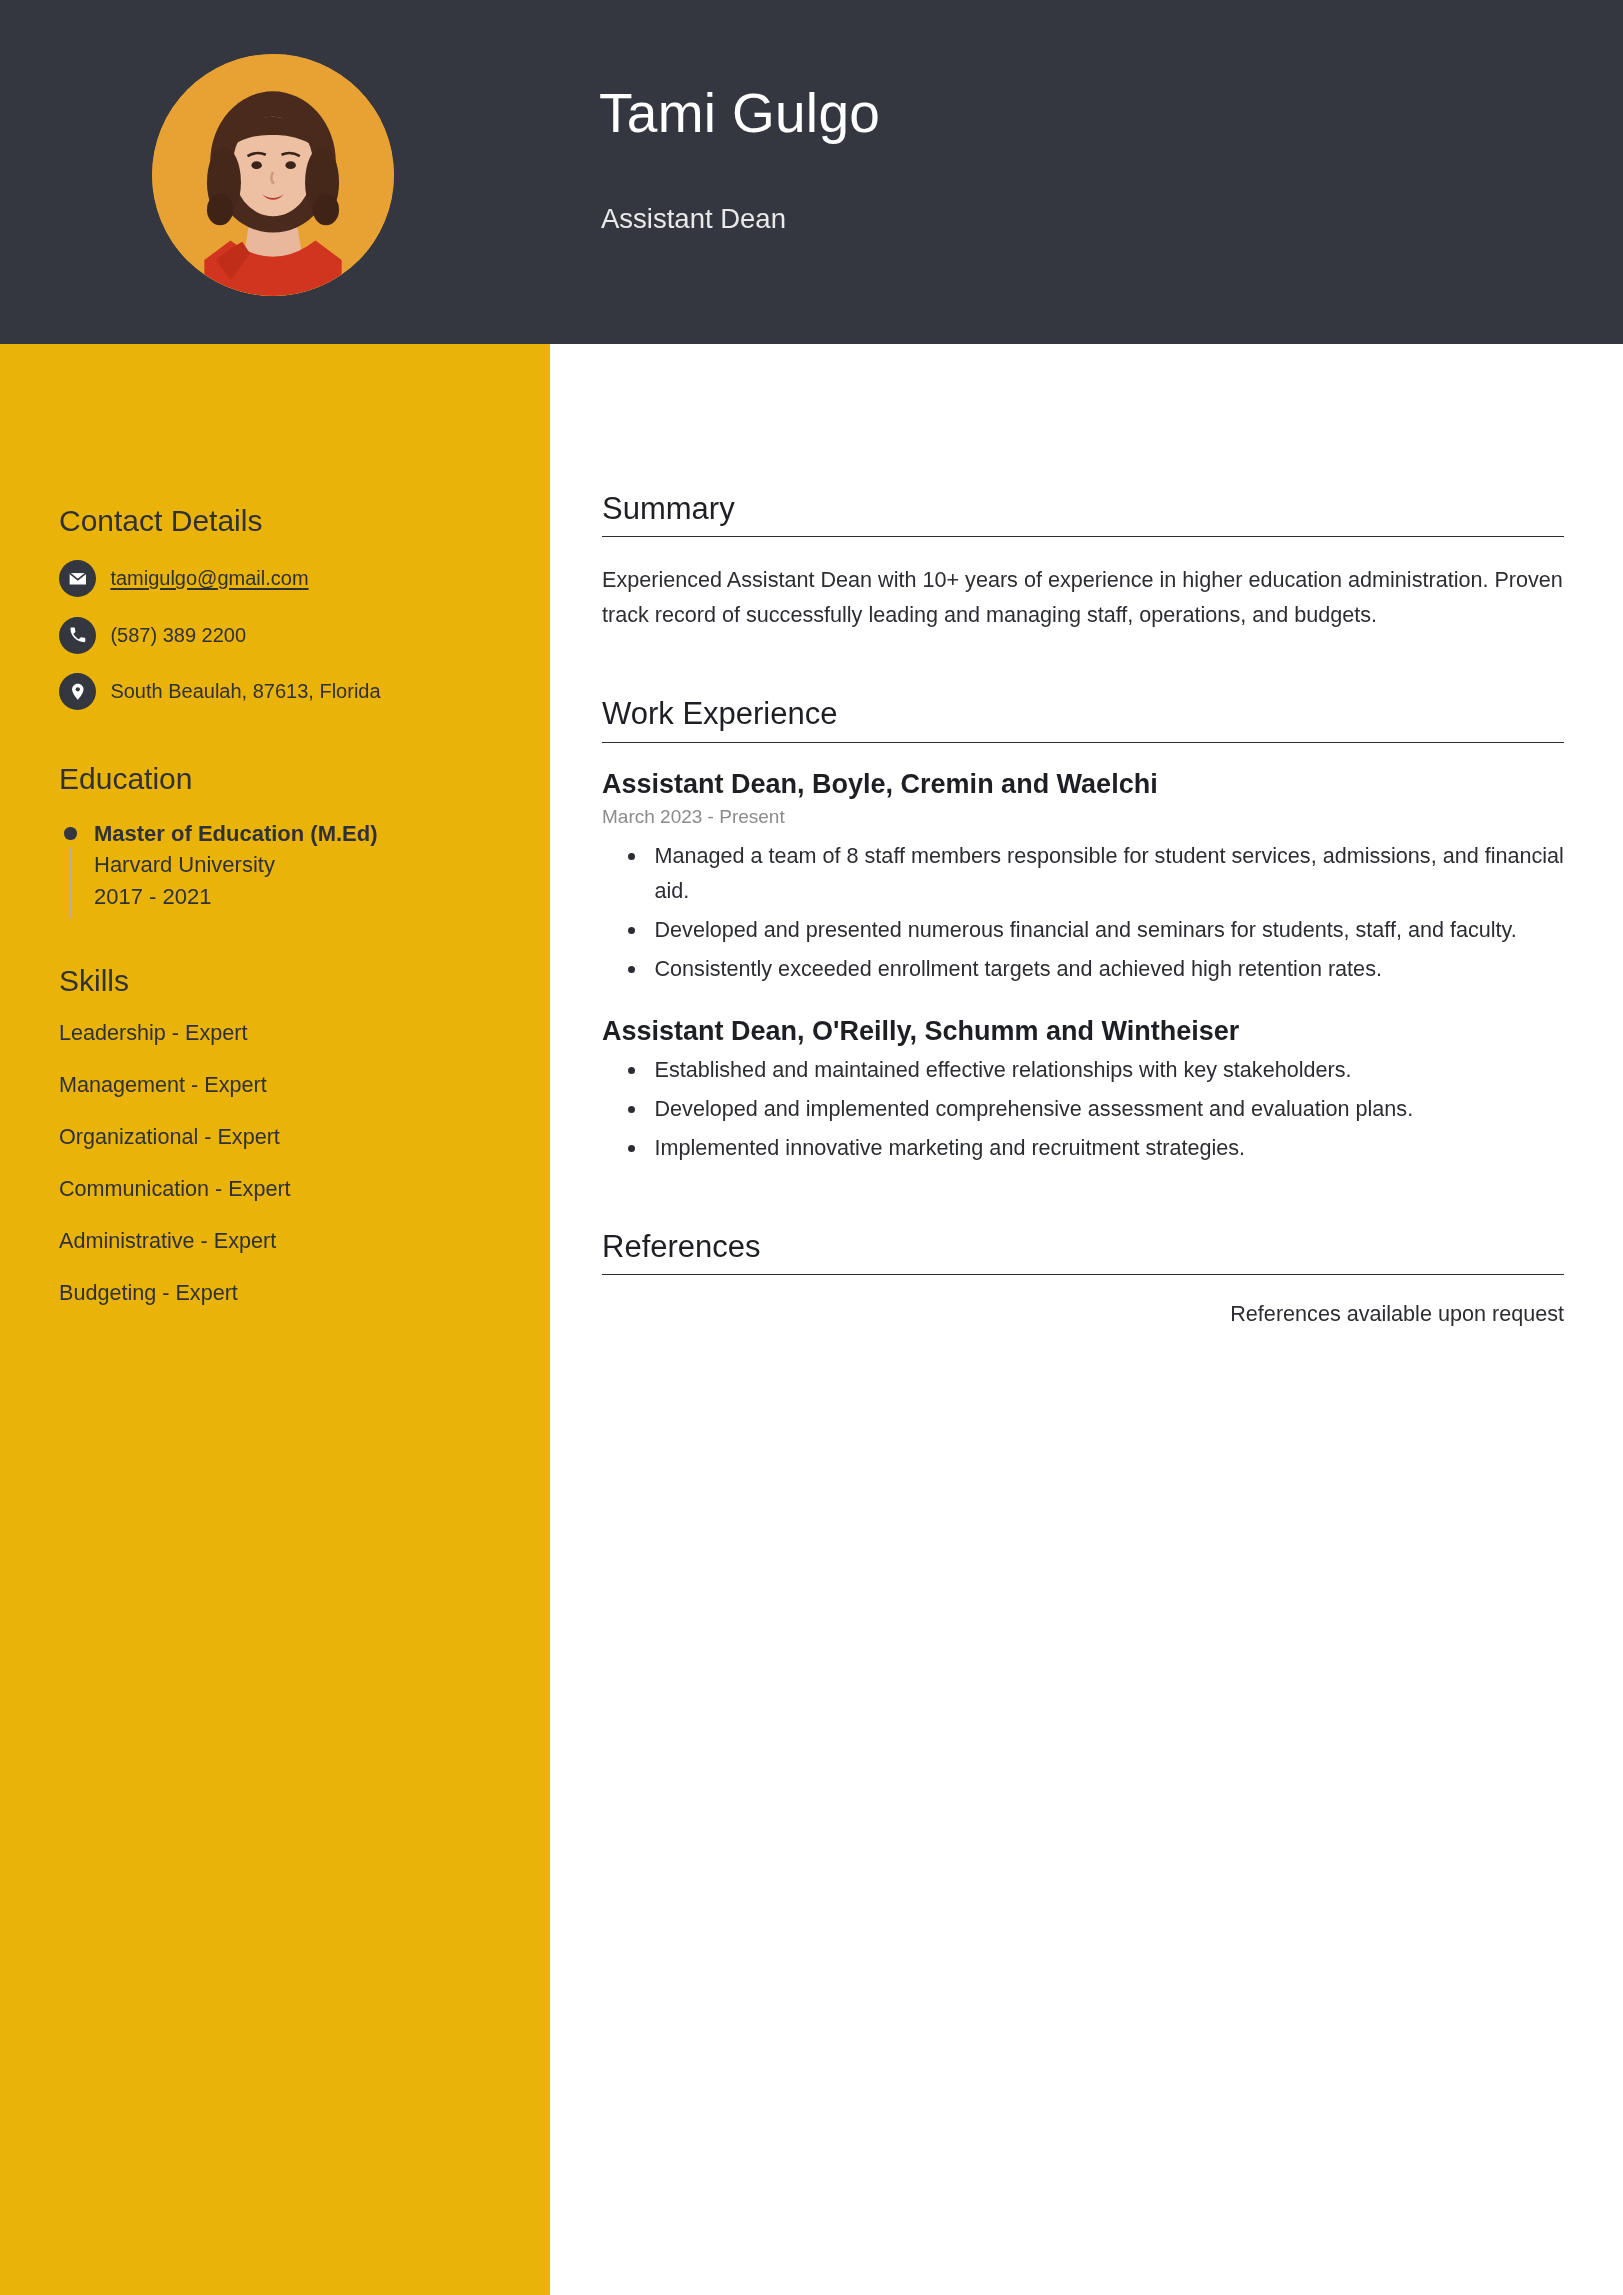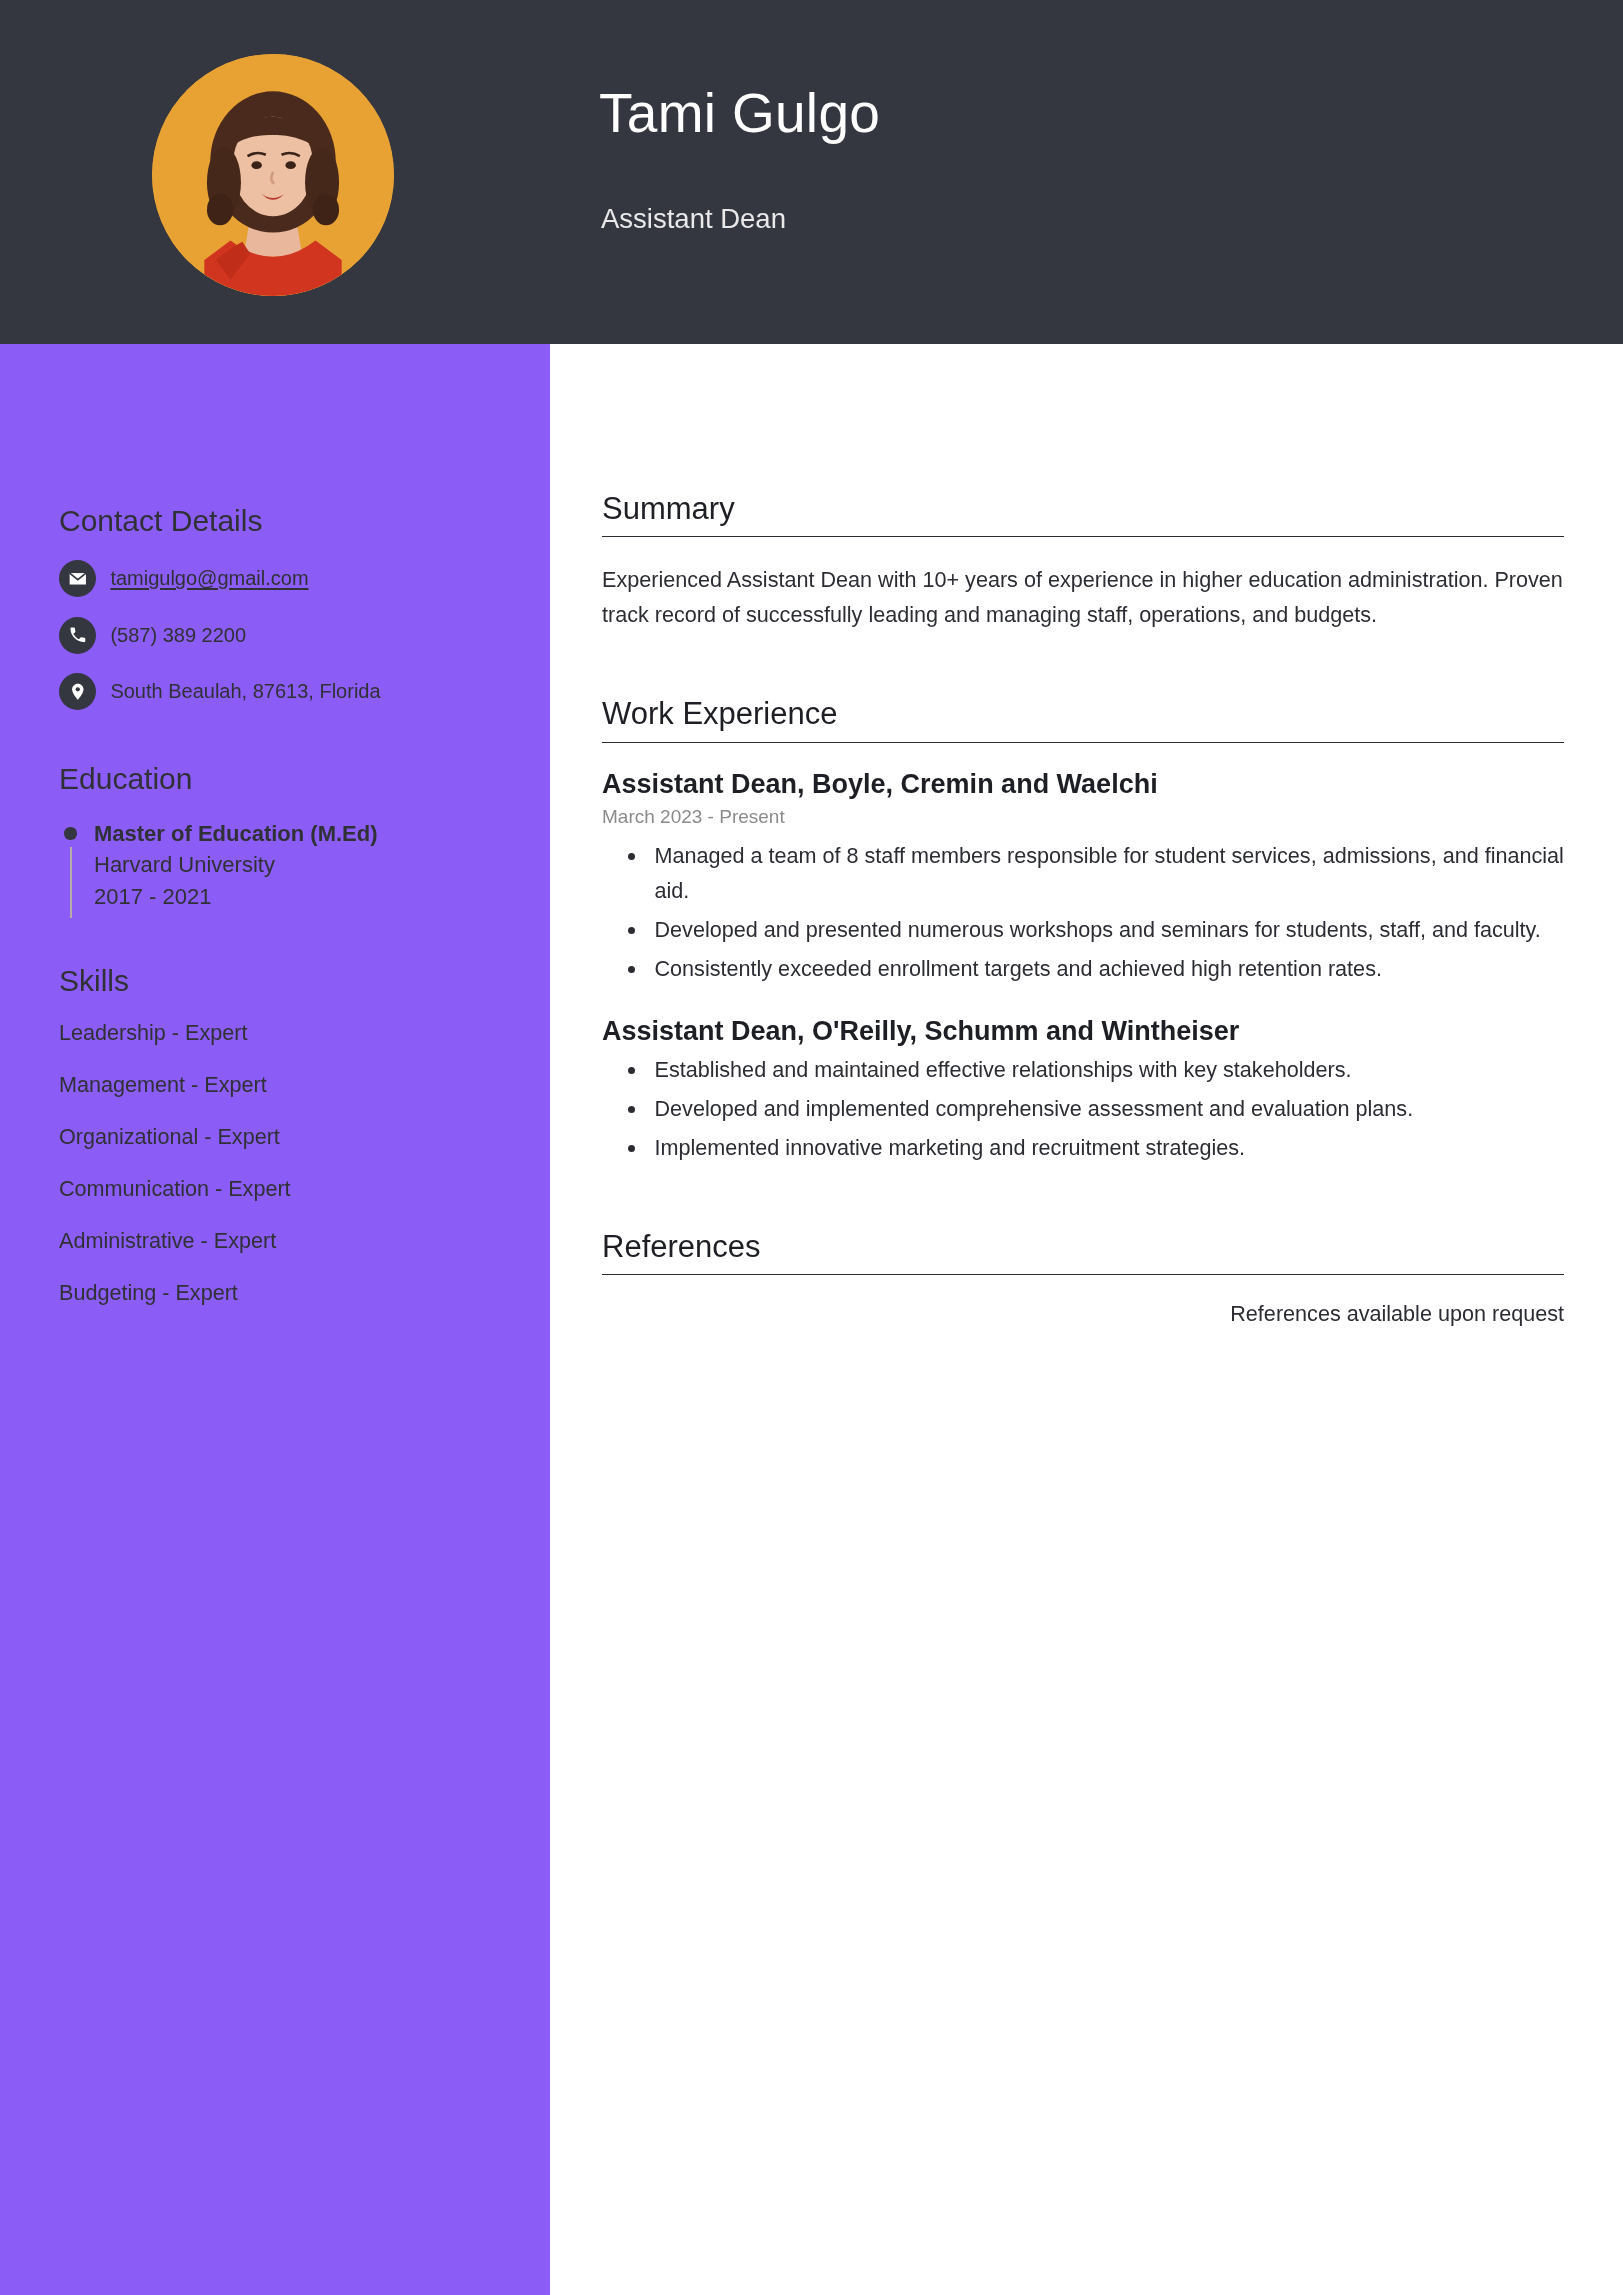--- a/index.html
+++ b/index.html
@@ -74,21 +74,21 @@
     color: #e9e9ea;
   }
 
   
   .sidebar {
     position: absolute;
     left: 0;
     top: 344px;
     width: 550px;
     height: 1952px;
-    background: #8b5cf6;
+    background: #eab308;
   }
   .sidebar-inner {
     position: absolute;
     left: 59px;
     top: 160px;
     width: 445px;
   }
 
   .side-h {
     font-size: 30px;
@@ -349,21 +349,21 @@
       <div class="sec-gap"></div>
 
       <h2 class="sec-title">Work Experience</h2>
       <div class="sec-rule"></div>
 
       <div>
         <div class="job-title">Assistant Dean, Boyle, Cremin and Waelchi</div>
         <div class="job-dates">March 2023 - Present</div>
         <ul class="bullets">
           <li>Managed a team of 8 staff members responsible for student services, admissions, and financial aid.</li>
-          <li>Developed and presented numerous workshops and seminars for students, staff, and faculty.</li>
+          <li>Developed and presented numerous financial and seminars for students, staff, and faculty.</li>
           <li>Consistently exceeded enrollment targets and achieved high retention rates.</li>
         </ul>
       </div>
 
       <div>
         <div class="job-title">Assistant Dean, O'Reilly, Schumm and Wintheiser</div>
         <ul class="bullets">
           <li>Established and maintained effective relationships with key stakeholders.</li>
           <li>Developed and implemented comprehensive assessment and evaluation plans.</li>
           <li>Implemented innovative marketing and recruitment strategies.</li>

